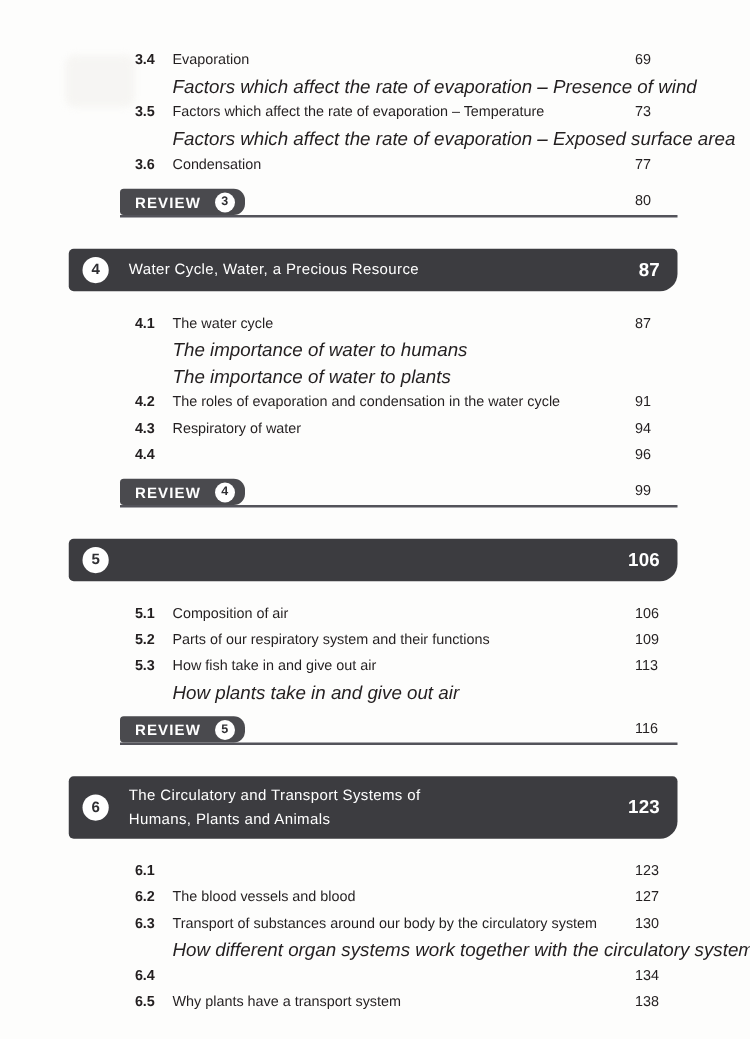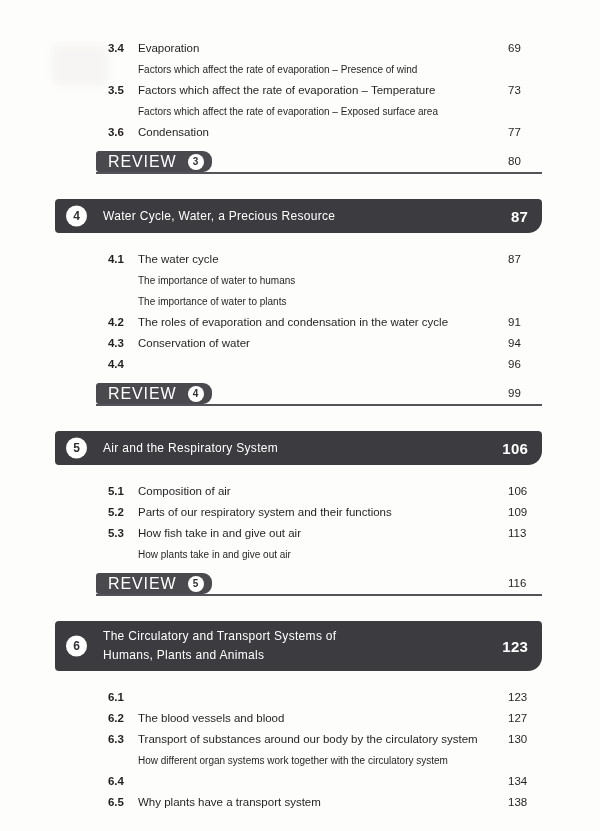--- a/index.html
+++ b/index.html
@@ -68,21 +68,22 @@
     white-space: nowrap;
   }
   .entry-page {
     position: absolute;
     left: 508px;
     top: 0;
     font-size: 11.5px;
     line-height: 21px;
   }
   .entry.sub .entry-title {
-    font-size: 10px;
+    font-size: 15px;
+    font-style: italic;
   }
 
   
   .chapter-bar {
     position: relative;
     margin: 0 0 0 55px;
     width: 487px;
     background: #3c3c40;
     border-radius: 4px 4px 14px 4px;
     color: #ffffff;
@@ -140,22 +141,22 @@
     height: 21px;
     padding: 0 8px 0 12px;
     background: #4a4a4e;
     border-radius: 3px 9px 9px 3px;
     color: #ffffff;
     display: flex;
     align-items: center;
     gap: 11px;
   }
   .review-label {
-    font-size: 16px;
-    font-weight: normal;
+    font-size: 12px;
+    font-weight: bold;
     letter-spacing: 0.9px;
   }
   .review-badge {
     width: 16px;
     height: 16px;
     border-radius: 50%;
     background: #ffffff;
     color: #2f2f33;
     font-size: 10px;
     font-weight: bold;
@@ -248,41 +249,40 @@
           <span class="entry-title">The importance of water to plants</span>
           <span class="entry-page"></span>
         </div>
         <div class="entry">
           <span class="entry-num">4.2</span>
           <span class="entry-title">The roles of evaporation and condensation in the water cycle</span>
           <span class="entry-page">91</span>
         </div>
         <div class="entry">
           <span class="entry-num">4.3</span>
-          <span class="entry-title">Conservation of water</span>
+          <span class="entry-title">Respiratory of water</span>
           <span class="entry-page">94</span>
         </div>
         <div class="entry">
           <span class="entry-num">4.4</span>
           <span class="entry-page">96</span>
         </div>
       </div>
       <div class="gap-sm"></div>
       <div class="review-row">
         <div class="review-rule"></div>
         <div class="review-tab">
           <span class="review-label">REVIEW</span>
           <span class="review-badge">4</span>
         </div>
         <div class="review-page">99</div>
       </div>
       <div class="gap-lg"></div>
       <div class="chapter-bar one-line">
         <div class="chapter-badge">5</div>
-        <div class="chapter-title">Air and the Respiratory System</div>
         <div class="chapter-page">106</div>
       </div>
       <div class="gap-md"></div>
       <div>
         <div class="entry">
           <span class="entry-num">5.1</span>
           <span class="entry-title">Composition of air</span>
           <span class="entry-page">106</span>
         </div>
         <div class="entry">

